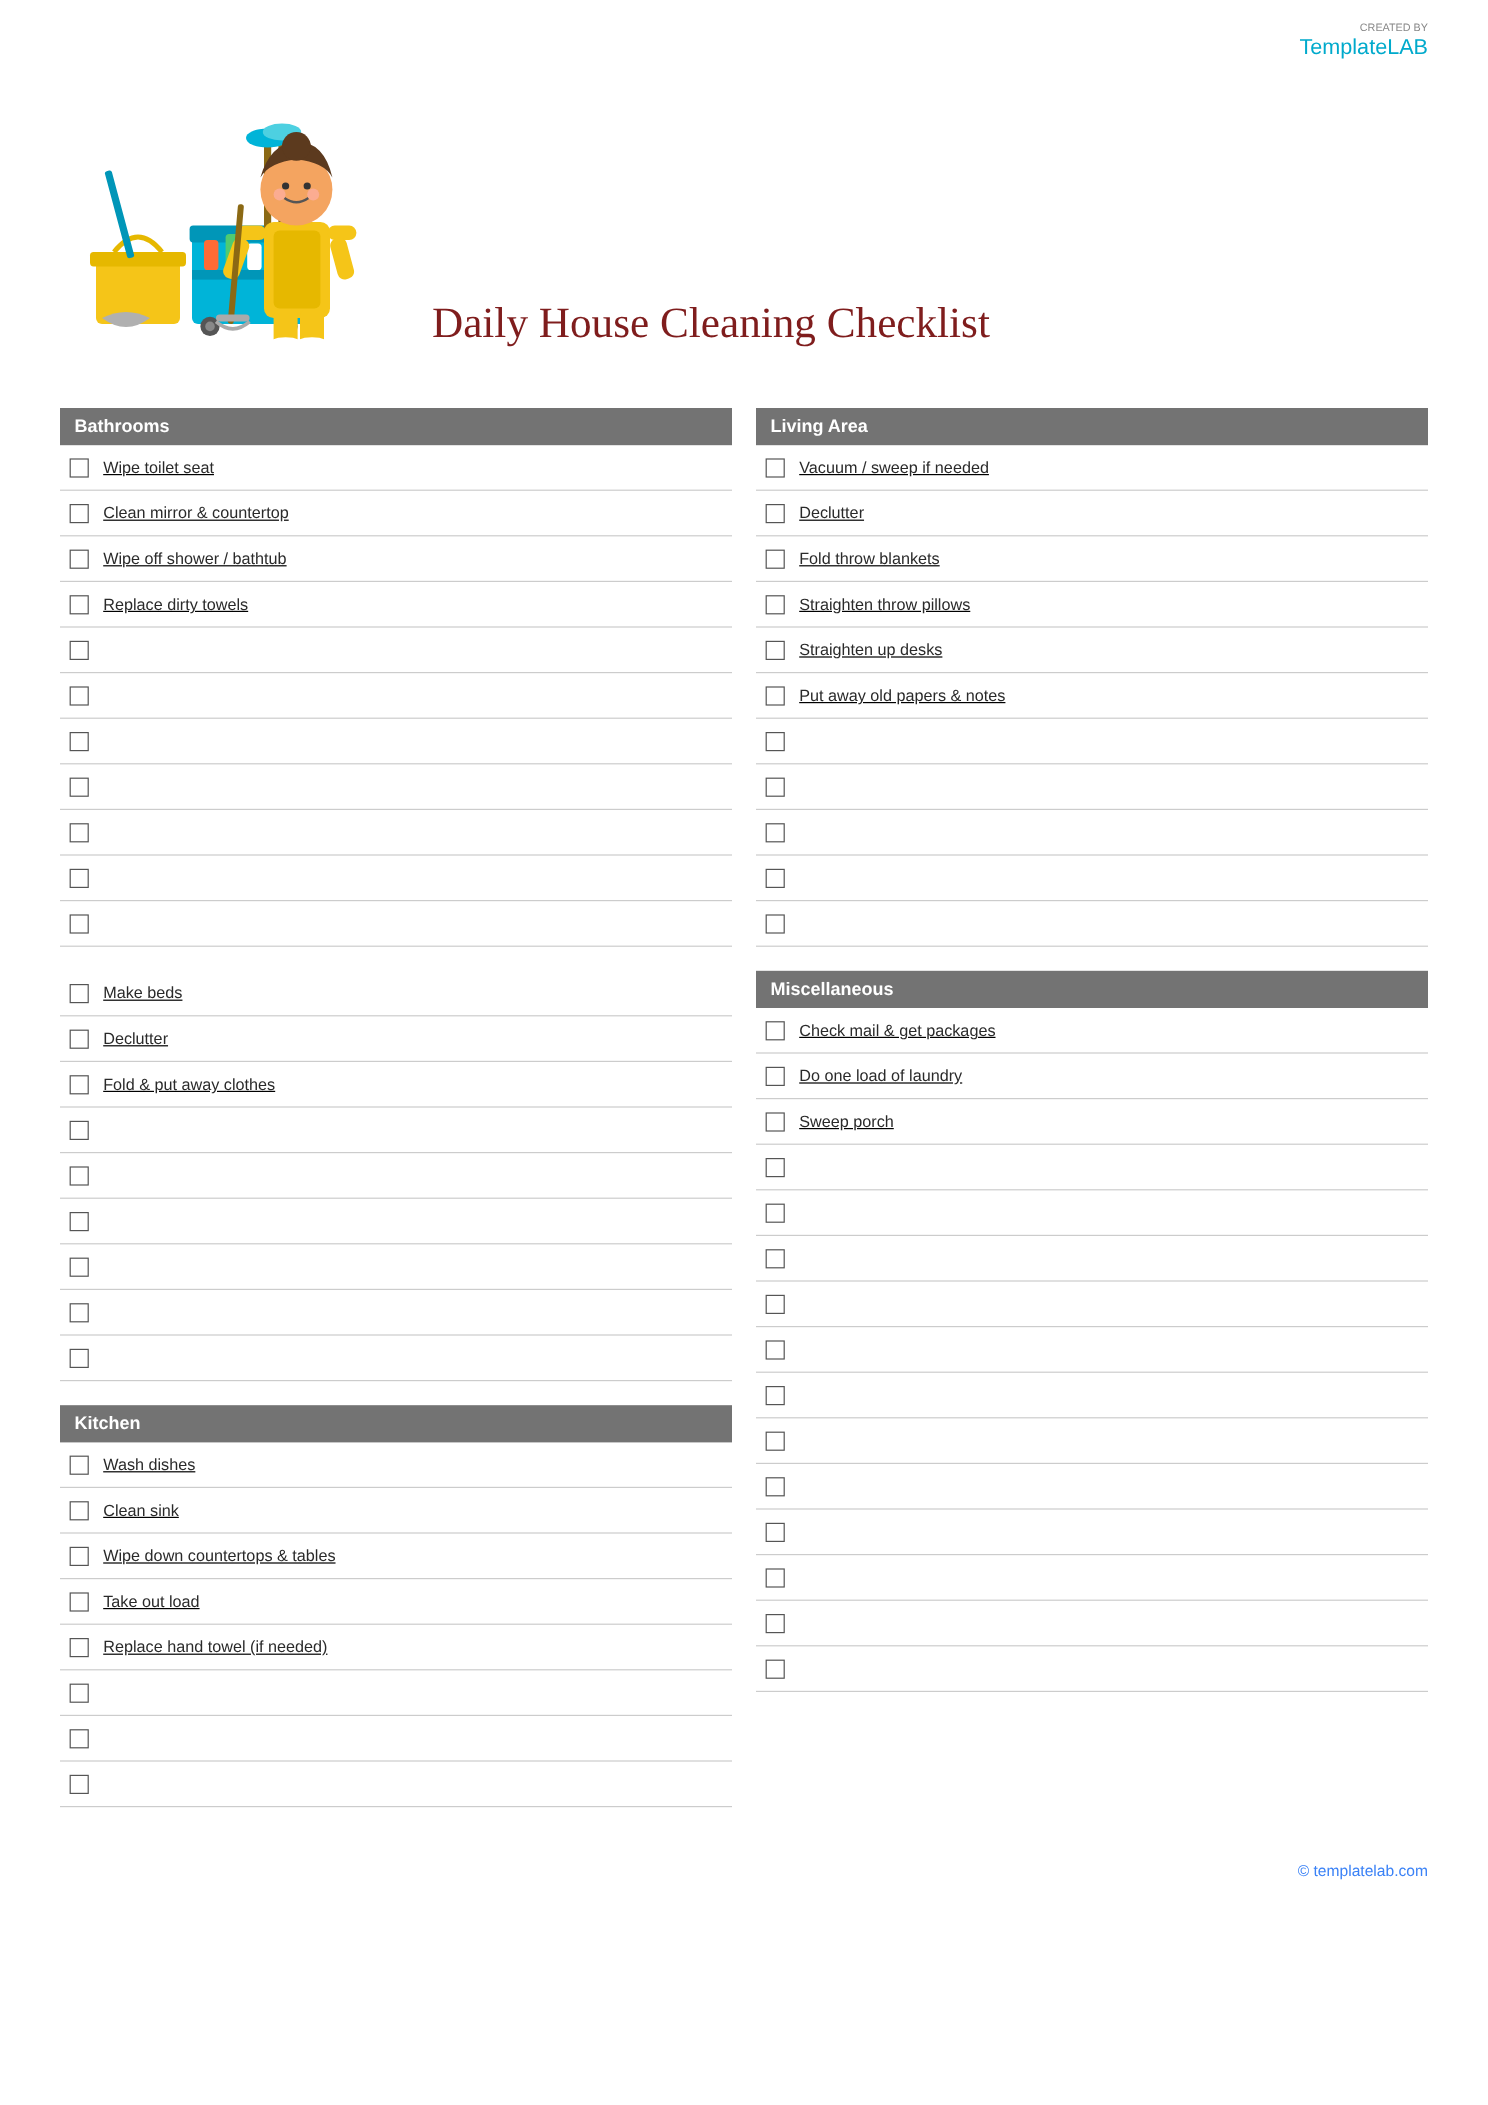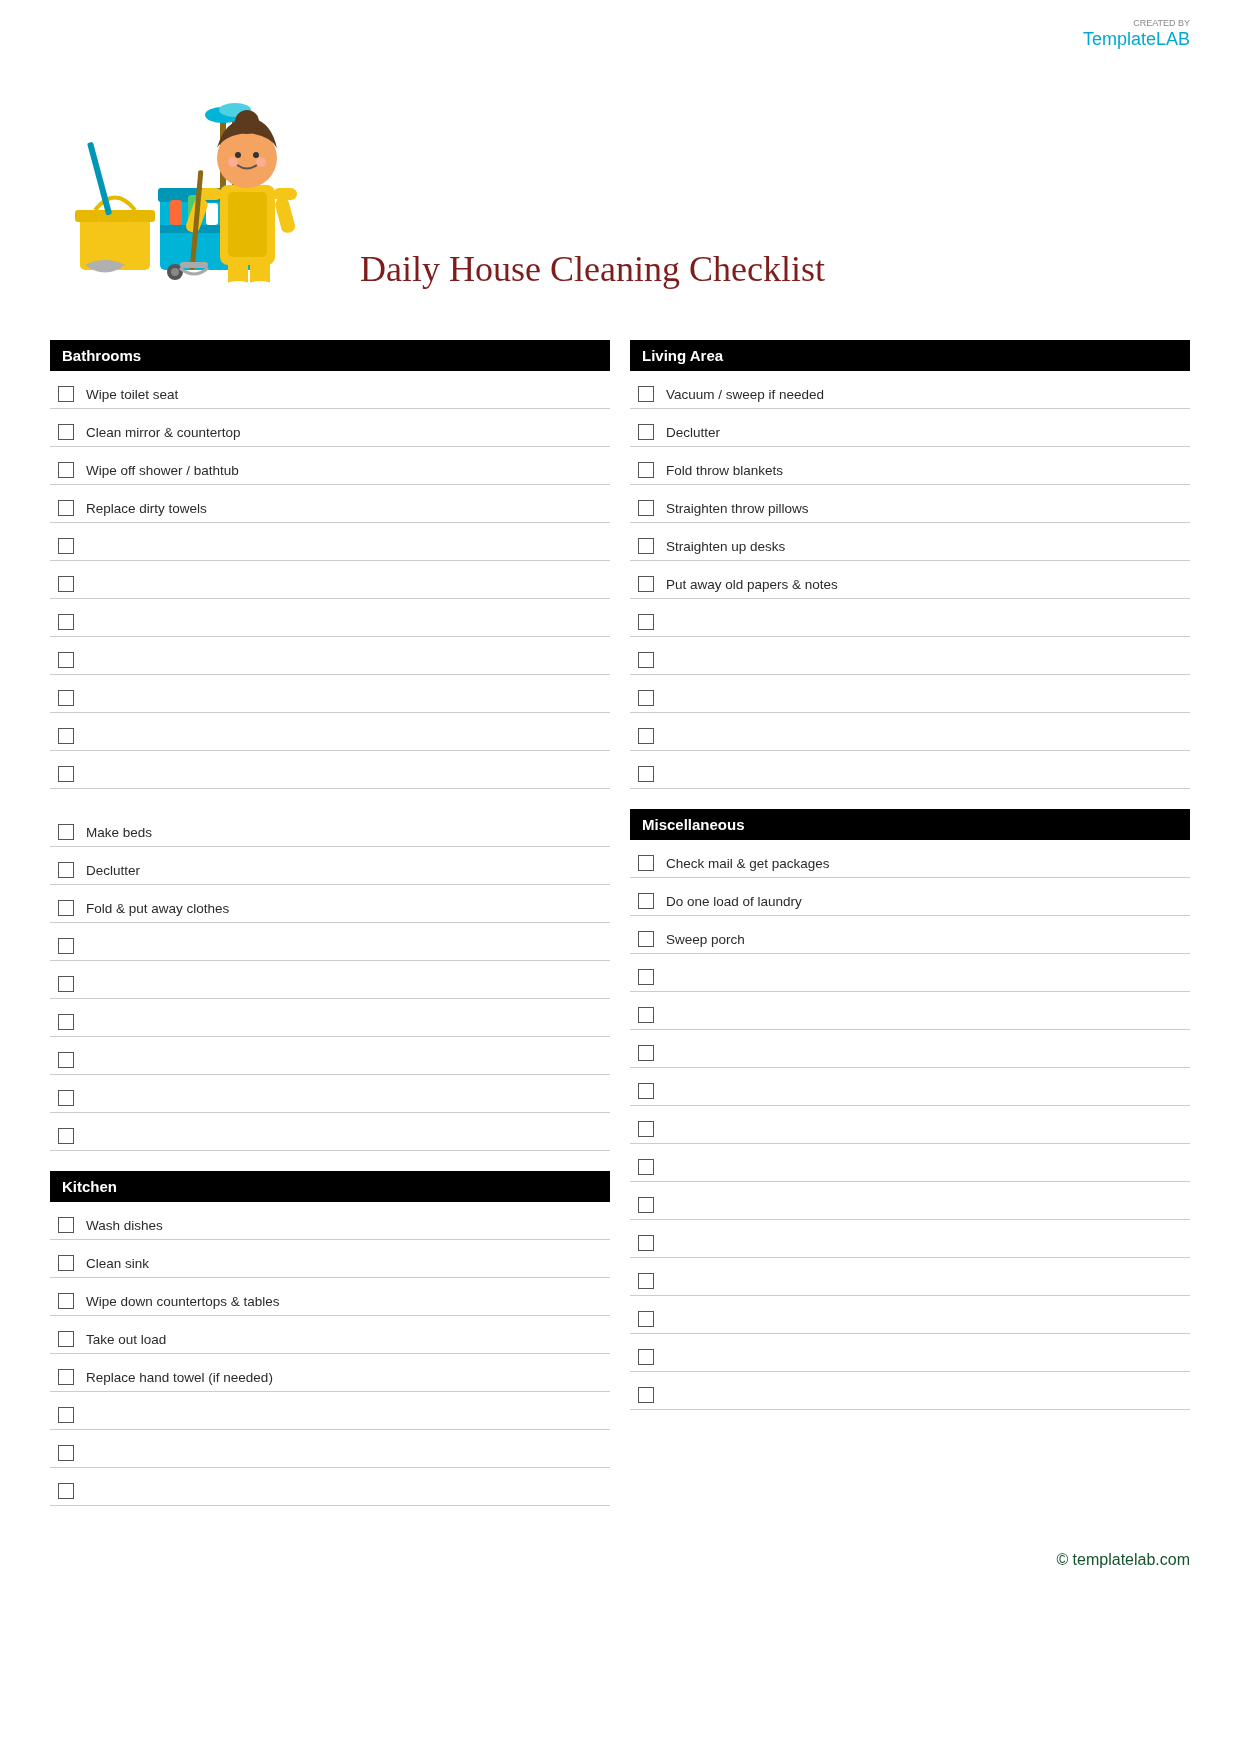--- a/index.html
+++ b/index.html
@@ -76,55 +76,56 @@
 
     .column {
       flex: 1;
     }
 
     .section {
       margin-bottom: 20px;
     }
 
     .section-header {
-      background-color: #000000;
+      background-color: #737373;
       color: #fff;
       font-weight: bold;
       font-size: 15px;
       padding: 7px 12px;
       margin-bottom: 0;
     }
 
     .checklist-item {
       display: flex;
-      align-items: flex-end;
+      align-items: center;
       border-bottom: 1px solid #ccc;
       padding: 6px 8px;
       min-height: 38px;
+      text-decoration: underline;
     }
 
     .checkbox {
       width: 16px;
       height: 16px;
       border: 1.5px solid #555;
       flex-shrink: 0;
       margin-right: 12px;
       background: #fff;
     }
 
     .item-text {
       font-size: 13.5px;
       color: #2a2a2a;
     }
 
     .footer {
       text-align: right;
       margin-top: 25px;
-      font-size: 16px;
-      color: #14532d;
+      font-size: 13px;
+      color: #3b82f6;
     }
   </style>
 </head>
 <body>
 
 <div class="top-logo">
   <span class="created-by">CREATED BY</span>
   <span class="brand">
     <span>Template</span><span style="color:#00aacc;">LAB</span>
   </span>

